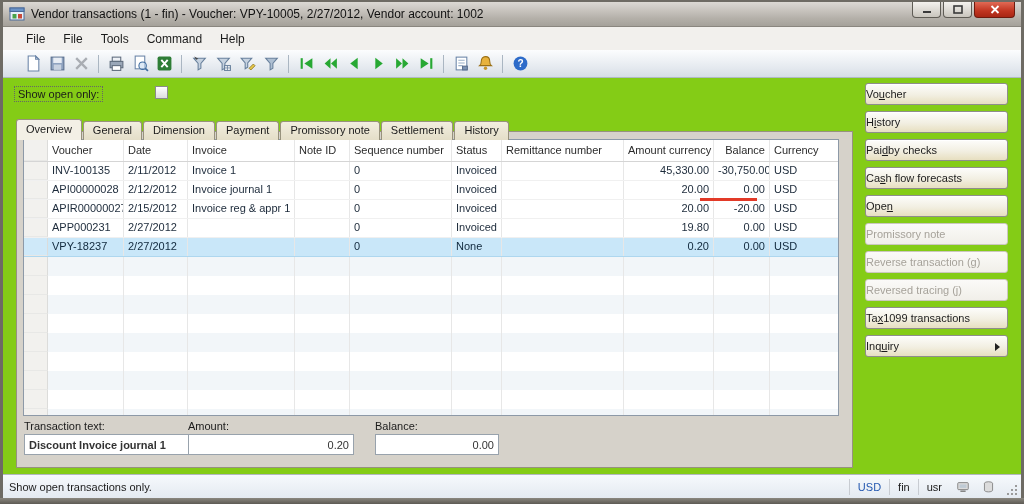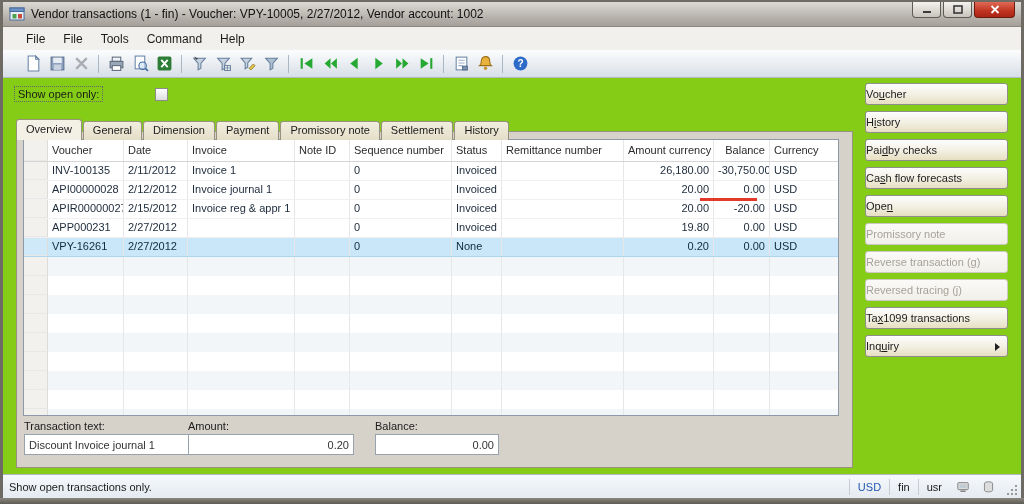--- a/index.html
+++ b/index.html
@@ -34,21 +34,21 @@
   .menu-item{padding:2px 9px;}
 
   
   .toolbar{position:absolute;left:3px;top:50px;width:1018px;height:28px;
     background:linear-gradient(#fcfdfe,#e3e8ee 70%,#d7dee6);
     border-bottom:1px solid #b0bac4;display:flex;align-items:center;padding-left:18px;}
   .tbtn{width:22px;height:22px;display:flex;align-items:center;justify-content:center;margin:0 1px;}
   .tsep{width:1px;height:18px;background:#aab6c2;margin:0 5px;}
 
   
-  .show-open{position:absolute;left:14px;top:86px;display:flex;align-items:center;gap:48px;}
+  .show-open{position:absolute;left:14px;top:86px;display:flex;align-items:flex-start;gap:48px;}
   .show-open-label{font-size:11px;border:1px dotted #666;padding:1px 3px;}
   .checkbox{width:13px;height:13px;border:1px solid #8b8b8b;background:linear-gradient(#fff,#ddd);margin-left:4px;}
 
   
   .tabstrip{position:absolute;left:16px;top:111px;display:flex;align-items:flex-end;height:21px;z-index:5;margin-top:8px;}
   .tab{height:19px;padding:2px 9px 0;font-size:11px;border:1px solid #97927d;border-bottom:none;
     border-radius:3px 3px 0 0;background:linear-gradient(#f2eedf,#e4dec8);margin-right:1px;white-space:nowrap;}
   .tab.active{height:21px;padding-top:3px;background:#f3f0e6;position:relative;z-index:6;}
 
   .tabpage{position:absolute;left:16px;top:131px;width:837px;height:337px;
@@ -80,21 +80,21 @@
   .amt-left{text-align:right;}
   .empty-row:nth-child(odd){background:#f2f6f9;}
   .red-line{position:absolute;left:676px;bottom:-2px;width:57px;height:3px;background:#e23a28;z-index:4;}
 
   
   .fields{position:absolute;left:6px;top:288px;width:820px;font-size:11px;}
   .field{position:absolute;top:0;}
   .field label{display:block;margin-bottom:2px;}
   .field input{height:21px;border:1px solid #98a2ac;background:#fff;font:11px "Liberation Sans",sans-serif;
     padding:0 4px;color:#333;}
-  .f-text{left:1px;} .f-text input{width:168px;}
+  .f-text{left:1px;} .f-text input{width:168px;font-weight:bold;}
   .f-amount{left:165px;} .f-amount input{width:166px;text-align:right;}
   .f-balance{left:352px;} .f-balance input{width:124px;text-align:right;}
 
   
   .actions{position:absolute;left:865px;top:83px;width:143px;}
   .abtn{width:143px;height:22px;margin-bottom:6px;border:1px solid #8e8e8b;border-radius:3px;
     background:linear-gradient(#fdfdfb,#f2efe2 55%,#e7dfc0);
     font-size:11px;display:flex;align-items:center;justify-content:flex-start;
     box-shadow:inset 0 1px 0 #fff;position:relative;white-space:nowrap;}
   .abtn.disabled{background:linear-gradient(#fbfaf8,#f1efe9);border-color:#cbc8bf;color:#a6a29a;box-shadow:none;}
@@ -311,21 +311,21 @@
 
       <div class="grow data-row">
         <div class="cell c-sel"></div>
         <div class="cell c-voucher">INV-100135</div>
         <div class="cell c-date">2/11/2012</div>
         <div class="cell c-invoice">Invoice 1</div>
         <div class="cell c-noteid"></div>
         <div class="cell c-seq">0</div>
         <div class="cell c-status">Invoiced</div>
         <div class="cell c-remit"></div>
-        <div class="cell c-amount num">26,180.00</div>
+        <div class="cell c-amount num">45,330.00</div>
         <div class="cell c-balance num">-30,750.00</div>
         <div class="cell c-curr">USD</div>
       </div>
 
       <div class="grow data-row">
         <div class="cell c-sel"></div>
         <div class="cell c-voucher">API00000028</div>
         <div class="cell c-date">2/12/2012</div>
         <div class="cell c-invoice">Invoice journal 1</div>
         <div class="cell c-noteid"></div>
@@ -361,21 +361,21 @@
         <div class="cell c-seq">0</div>
         <div class="cell c-status">Invoiced</div>
         <div class="cell c-remit"></div>
         <div class="cell c-amount amt-left">19.80</div>
         <div class="cell c-balance num">0.00</div>
         <div class="cell c-curr">USD</div>
       </div>
 
       <div class="grow data-row selected">
         <div class="cell c-sel"></div>
-        <div class="cell c-voucher">VPY-16261</div>
+        <div class="cell c-voucher">VPY-18237</div>
         <div class="cell c-date">2/27/2012</div>
         <div class="cell c-invoice"></div>
         <div class="cell c-noteid"></div>
         <div class="cell c-seq">0</div>
         <div class="cell c-status">None</div>
         <div class="cell c-remit"></div>
         <div class="cell c-amount amt-left">0.20</div>
         <div class="cell c-balance num">0.00</div>
         <div class="cell c-curr">USD</div>
       </div>

